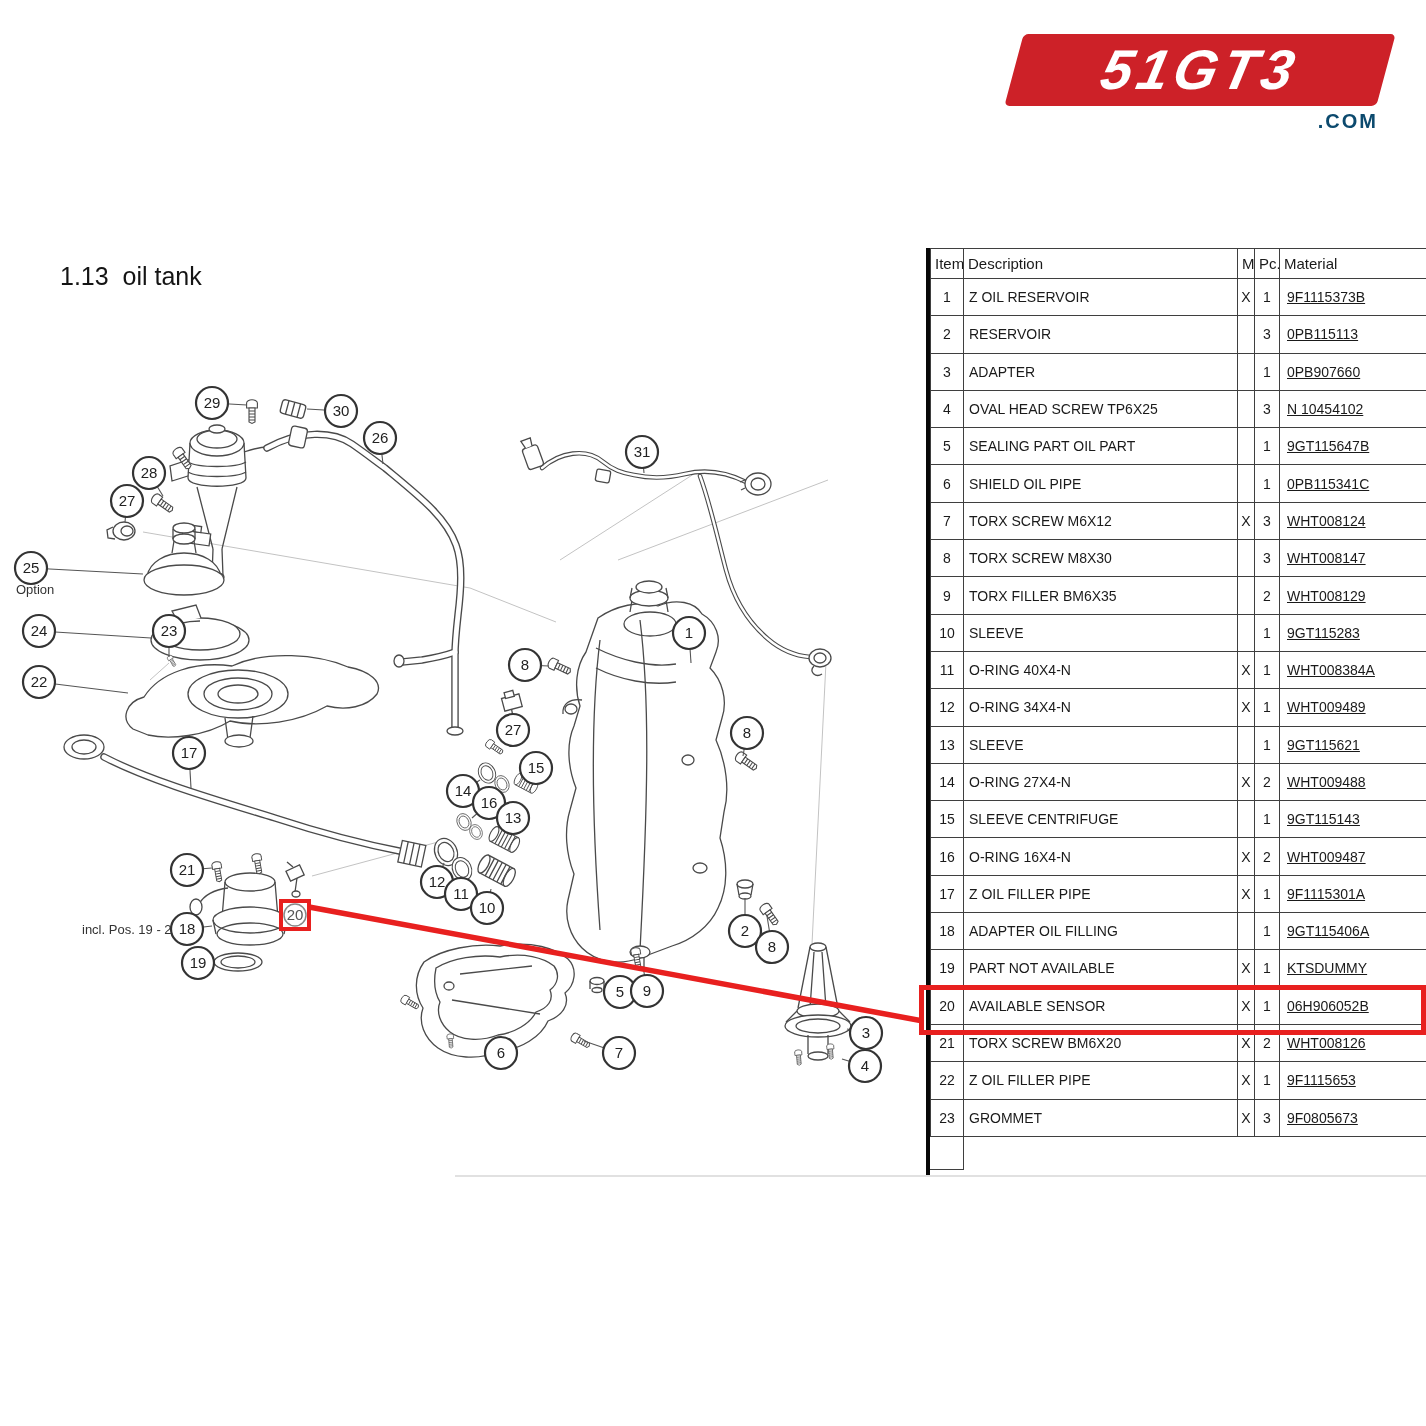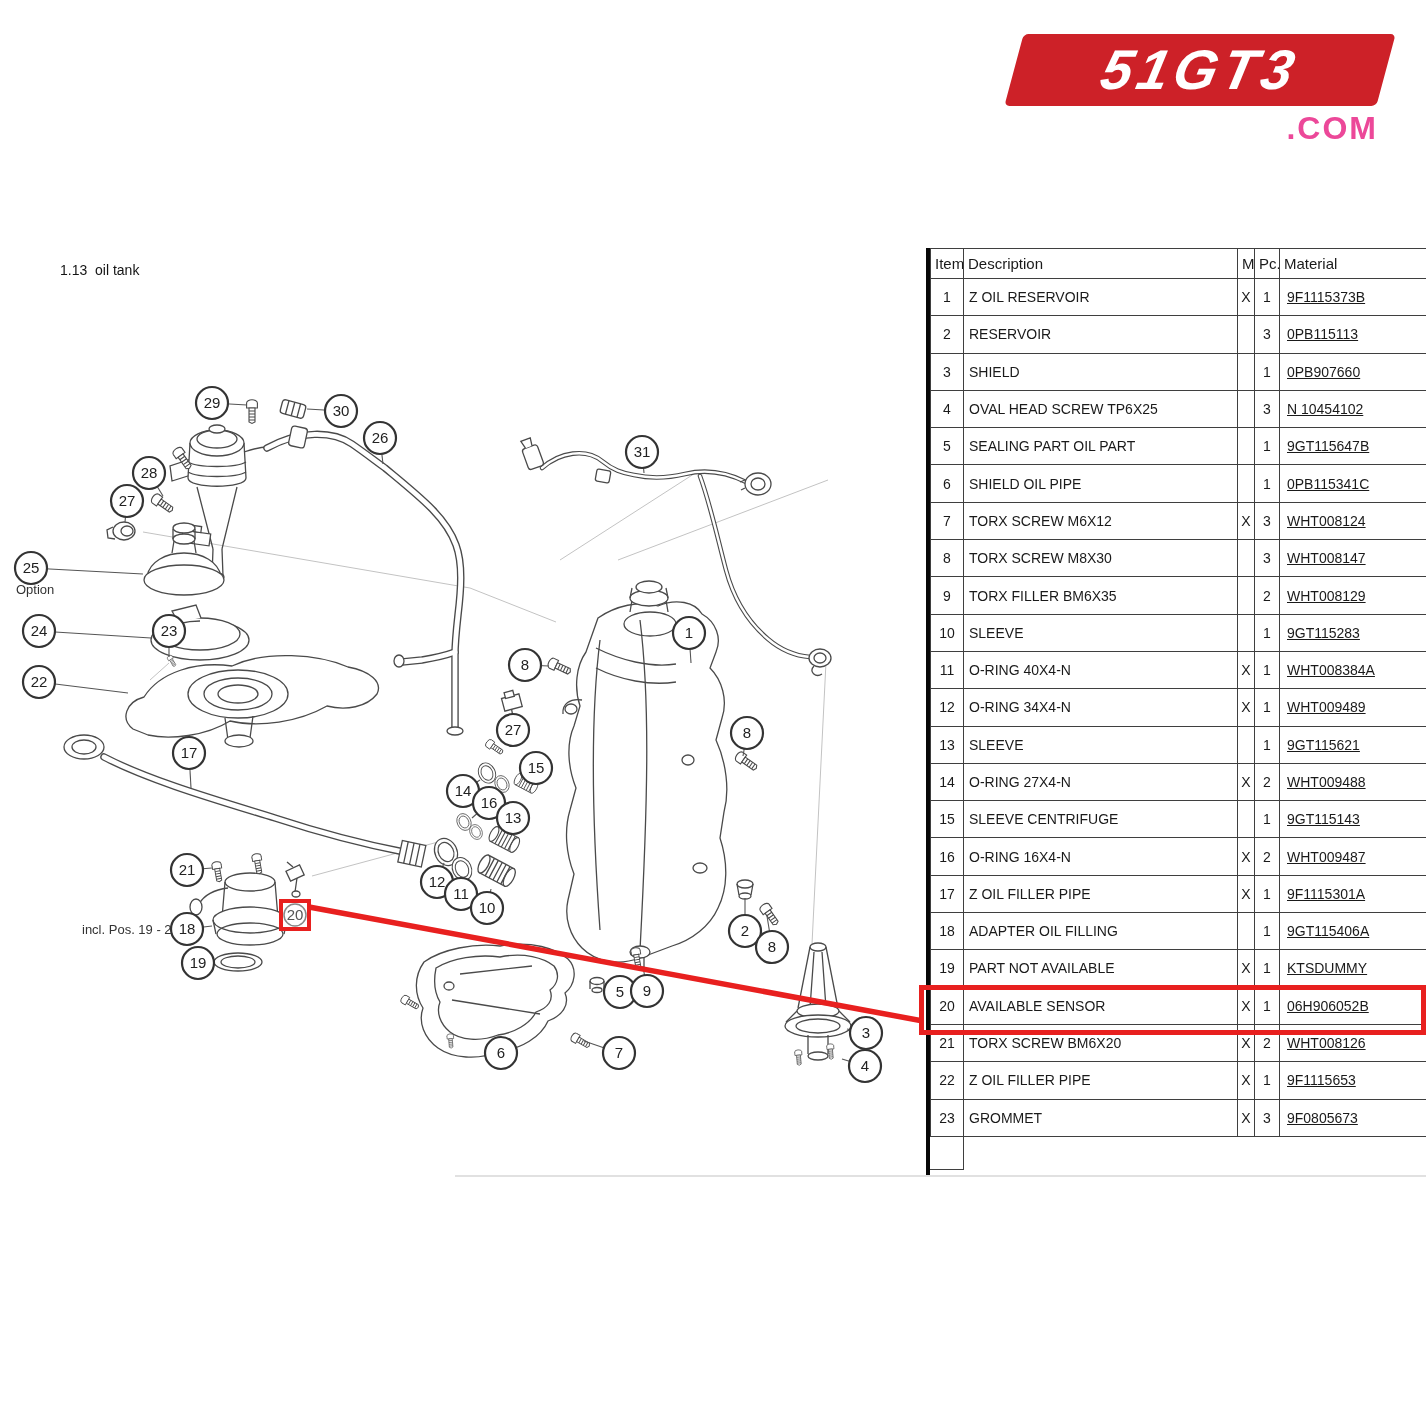--- a/index.html
+++ b/index.html
@@ -4,23 +4,23 @@
 <style>
   html,body{margin:0;padding:0;background:#fff;}
   .canvas{position:relative;width:1426px;height:1426px;background:#fff;overflow:hidden;
           font-family:"Liberation Sans",sans-serif;color:#1a1a1a;}
   
   .logo{position:absolute;left:1000px;top:30px;width:400px;height:145px;cursor:pointer;}
   .logo-plate{position:absolute;left:14px;top:4px;width:372px;height:72px;background:#cd2128;
               transform:skewX(-15deg);border-radius:5px;display:flex;align-items:center;justify-content:center;}
   .logo-text{font-style:italic;font-weight:bold;font-size:56px;letter-spacing:5px;color:#fff;
              transform:skewX(3deg);line-height:1;}
-  .logo-com{position:absolute;right:22px;top:80px;font-weight:bold;font-size:32px;color:#ec4899;letter-spacing:2px;}
+  .logo-com{position:absolute;right:22px;top:80px;font-weight:bold;font-size:20px;color:#0c4a6e;letter-spacing:2px;}
   
-  .title{position:absolute;left:60px;top:262px;font-size:14px;color:#141414;white-space:pre;}
+  .title{position:absolute;left:60px;top:262px;font-size:25px;color:#141414;white-space:pre;}
   
   svg.diagram{position:absolute;left:0;top:0;z-index:1;}
   .faint{stroke:#c3c3c3;stroke-width:1;fill:none;}
   .part{stroke:#4a4a4a;stroke-width:1.3;fill:none;}
   .wf{fill:#fff;}
   .tube{stroke:#4a4a4a;stroke-width:7.5;fill:none;stroke-linecap:round;}
   .tcore{stroke:#fff;stroke-width:4.8;fill:none;stroke-linecap:round;}
   .wire{stroke:#4a4a4a;stroke-width:4.6;fill:none;stroke-linecap:round;}
   .wcore{stroke:#fff;stroke-width:2.4;fill:none;stroke-linecap:round;}
   .leader{stroke:#555;stroke-width:1.1;}
@@ -430,21 +430,21 @@
           </tr>
           <tr>
             <td class="c-item">2</td>
             <td class="c-description">RESERVOIR</td>
             <td class="c-m"></td>
             <td class="c-pc">3</td>
             <td class="c-material">0PB115113</td>
           </tr>
           <tr>
             <td class="c-item">3</td>
-            <td class="c-description">SHIELD</td>
+            <td class="c-description">ADAPTER</td>
             <td class="c-m"></td>
             <td class="c-pc">1</td>
             <td class="c-material">0PB907660</td>
           </tr>
           <tr>
             <td class="c-item">4</td>
             <td class="c-description">OVAL HEAD SCREW TP6X25</td>
             <td class="c-m"></td>
             <td class="c-pc">3</td>
             <td class="c-material">N 10454102</td>

